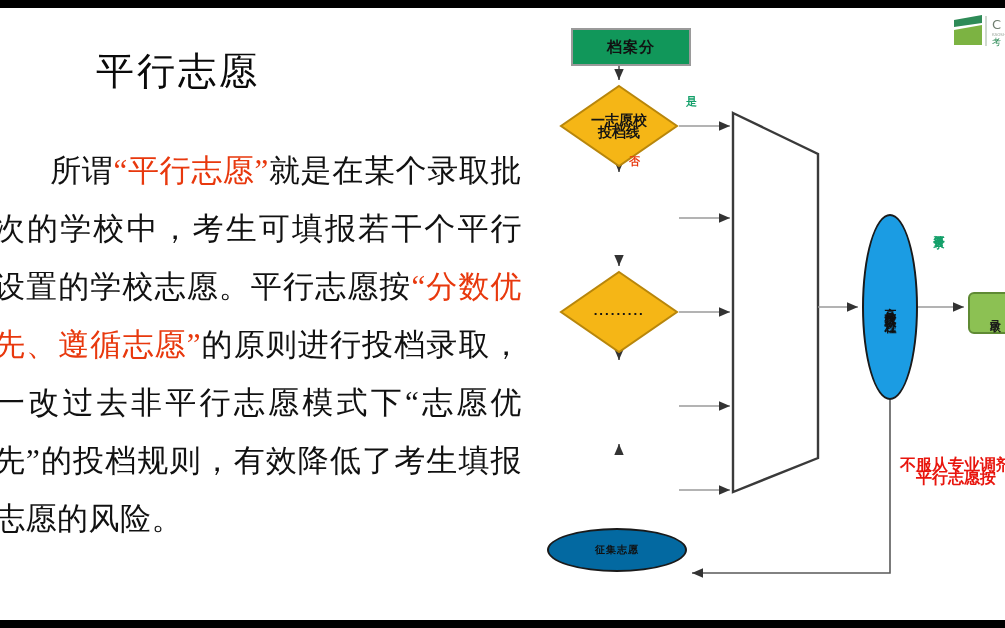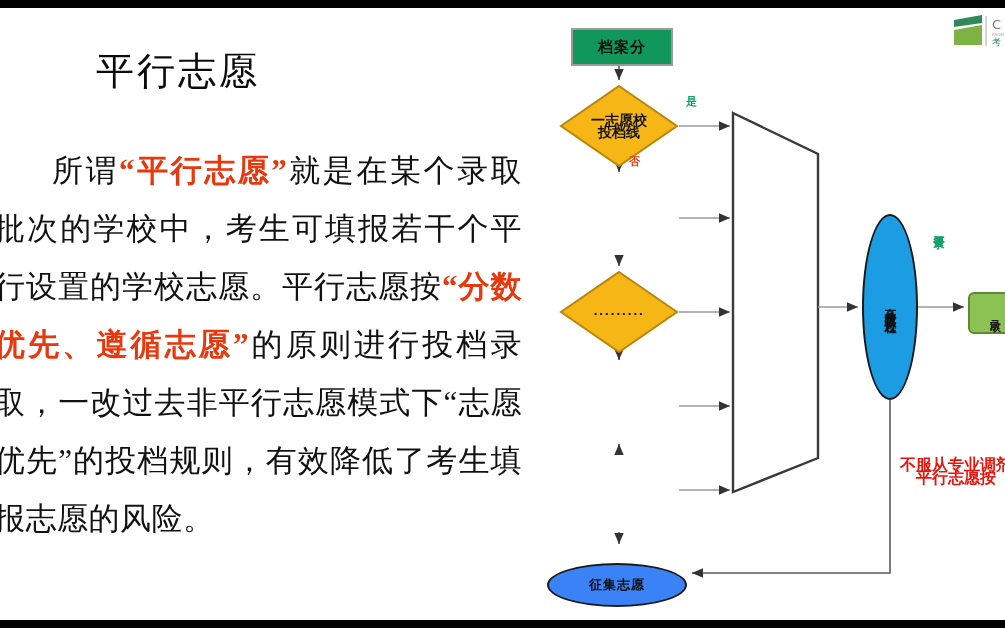--- a/index.html
+++ b/index.html
@@ -45,41 +45,41 @@
     top: 134px;
     width: 528px;
     font-size: 31px;
     line-height: 58px;
     color: #111111;
     text-align: justify;
     text-justify: inter-ideograph;
     letter-spacing: 0.5px;
   }
   #body-text .indent { display: inline-block; width: 56px; }
-  .hl { color: #e8380d; font-weight: 700; }
+  .hl { color: #e8380d; font-weight: 400; }
 
   
   #flow {
     position: absolute;
     left: 0; top: 0;
     width: 1005px; height: 612px;
   }
   .node {
     position: absolute;
     box-sizing: border-box;
     display: flex;
     align-items: center;
     justify-content: center;
     text-align: center;
     font-family: "DejaVu Sans", "Liberation Sans", sans-serif;
   }
   
   #start-box {
     left: 571px; top: 20px;
-    width: 102px; height: 38px;
+    width: 120px; height: 38px;
     background: #11975a;
     border: 2px solid #9a9a9a;
     color: #111;
     font-size: 15px;
     font-weight: 700;
     letter-spacing: 1px;
   }
   
   .diamond {
     width: 120px; height: 84px;
@@ -101,26 +101,26 @@
   }
   #d1 { left: 559px; top: 76px; }
   #d2 { left: 559px; top: 168px; }
   #d3 { left: 559px; top: 262px; }
   #d4 { left: 559px; top: 356px; }
   #d5 { left: 559px; top: 440px; }
   #d3 .dlabel { letter-spacing: 1.5px; font-size: 11px; }
 
   
   #collect-ellipse {
-    left: 547px; top: 555px;
+    left: 547px; top: 520px;
     width: 140px; height: 44px;
-    background: #3b82f6;
+    background: #0369a1;
     border: 2px solid #1a1a1a;
     border-radius: 50%;
-    font-size: 13px;
+    font-size: 10px;
     font-weight: 700;
     color: #101010;
     letter-spacing: 1px;
   }
   #process-ellipse {
     left: 862px; top: 206px;
     width: 56px; height: 186px;
     background: #1b9ce3;
     border: 2px solid #1a1a1a;
     border-radius: 50%;

